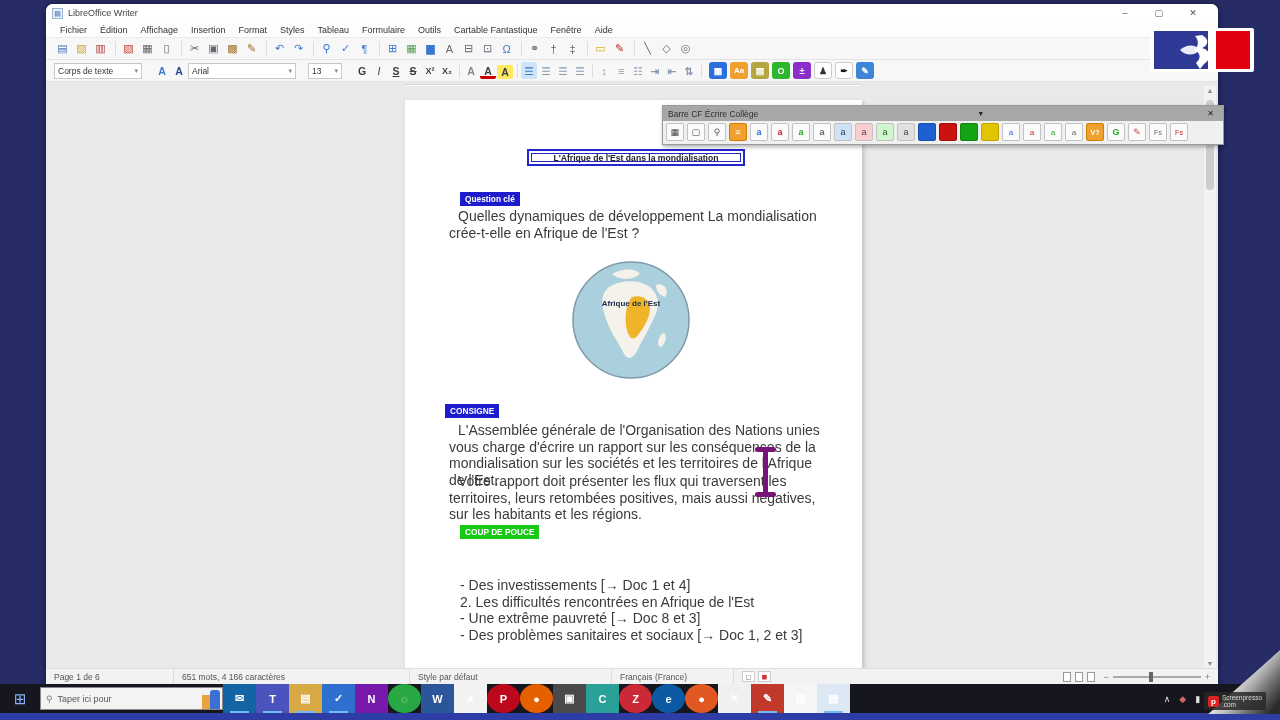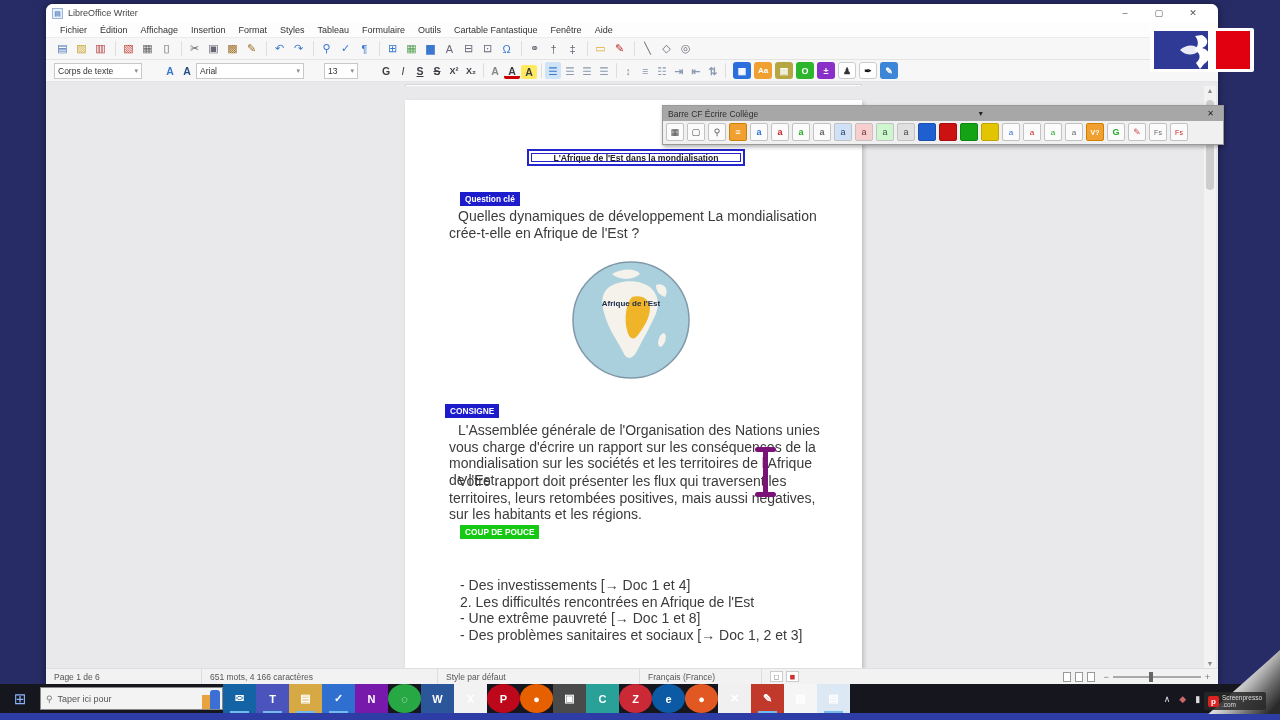--- a/index.html
+++ b/index.html
@@ -19,21 +19,21 @@
 
   .menubar { height:16px; background:#fdfdfd; border-bottom:1px solid #ececec; display:flex; align-items:center;
     padding-left:14px; }
   .menubar span { font-size:9px; color:#333; margin-right:13px; white-space:nowrap; }
 
   .toolbar { height:22px; background:#f7f7f7; border-bottom:1px solid #e4e4e4; display:flex; align-items:center;
     padding-left:8px; }
   .tb-btn { min-width:17px; height:17px; display:flex; align-items:center; justify-content:center;
     font-size:11px; color:#667; margin-right:2px; border-radius:2px; }
   .tb-select { height:16px; background:#fff; border:1px solid #c8c8c8; font-size:8.5px; color:#333;
-    display:flex; align-items:center; padding:0 3px; margin-right:20px; }
+    display:flex; align-items:center; padding:0 3px; margin-right:12px; }
   .tb-select .car { margin-left:auto; color:#888; font-size:7px; padding-left:6px; }
 
   .fmt-btn { min-width:16px; height:17px; display:flex; align-items:center; justify-content:center;
     font-size:10.5px; color:#3a3f46; margin-right:1px; border-radius:2px; font-weight:bold; }
   .ext-btn { width:18px; height:17px; display:flex; align-items:center; justify-content:center;
     font-size:9px; border-radius:3px; margin-right:3px; color:#fff; font-weight:bold; }
 
   
   .ruler-row { height:14px; background:#e9e9ec; position:relative; border-bottom:1px solid #e0e0e2; }
   .ruler { position:absolute; left:359px; top:2px; width:457px; height:10px; background:#fff;
@@ -286,21 +286,21 @@
       </svg>
 
       <span class="chip chip-blue" style="left:40px;top:304px">CONSIGNE</span>
       <p class="para" style="top:322px;text-indent:9px">L'Assemblée générale de l'Organisation des Nations unies vous charge d'écrire un rapport sur les conséquences de la mondialisation sur les sociétés et les territoires de l'Afrique de l'Est.</p>
       <p class="para" style="top:373px;text-indent:9px">Votre rapport doit présenter les flux qui traversent les territoires, leurs retombées positives, mais aussi négatives, sur les habitants et les régions.</p>
 
       <span class="chip chip-green" style="left:55px;top:425px">COUP DE POUCE</span>
       <div class="para" style="top:477px">
           <div style="padding-left:11px">- Des investissements [→ Doc 1 et 4]</div>
           <div style="padding-left:11px">2. Les difficultés rencontrées  en Afrique de l'Est</div>
-          <div style="padding-left:11px">- Une extrême pauvreté [→ Doc 1 et 8]</div>
+          <div style="padding-left:11px">- Une extrême pauvreté [→ Doc 8 et 3]</div>
           <div style="padding-left:11px">- Des problèmes sanitaires  et sociaux [→ Doc 1, 2 et 3]</div>
         </div>
     </div>
 
     <div class="scrollbar">
       <span class="arr" style="top:1px">▲</span>
       <div class="thumb"></div>
       <span class="arr" style="bottom:1px">▼</span>
     </div>
   </div>
@@ -334,21 +334,21 @@
         <span class="cf-btn" style="color: rgb(102, 102, 102); font-size: 8px;">a</span>
         <span class="cf-btn" style="background: rgb(240, 160, 48); border-color: rgb(208, 128, 0); color: rgb(255, 255, 255); font-size: 7px; font-weight: bold;">V?</span>
         <span class="cf-btn" style="color: rgb(34, 170, 34); font-weight: bold;">G</span>
         <span class="cf-btn" style="color: rgb(204, 68, 68);">✎</span>
         <span class="cf-btn" style="color: rgb(102, 102, 102); font-size: 7px;">Fs</span>
         <span class="cf-btn" style="color: rgb(204, 34, 34); font-size: 7px;">Fs</span>
       </div>
   </div>
 
   <div class="statusbar">
-    <span class="sb-seg" style="width:156px">Page 1 de 6</span>
+    <span class="sb-seg" style="width:128px">Page 1 de 6</span>
     <span class="sb-seg" style="width:236px">651 mots, 4 166 caractères</span>
     <span class="sb-seg" style="width:202px">Style par défaut</span>
     <span class="sb-seg" style="width:122px">Français (France)</span>
     <span class="sb-seg" style="border-right:none">
       <span class="sb-ind">◻</span>
       <span class="sb-ind" style="color:#c33">◼</span>
     </span>
     <span style="flex:1"></span>
     <span class="view-icons">
       <i></i>

